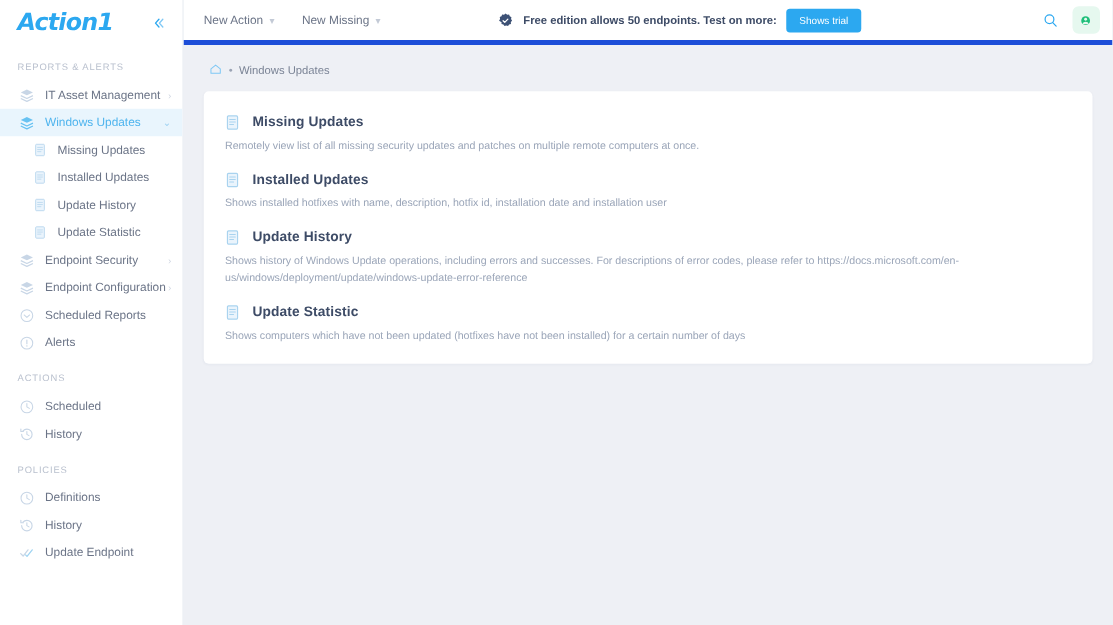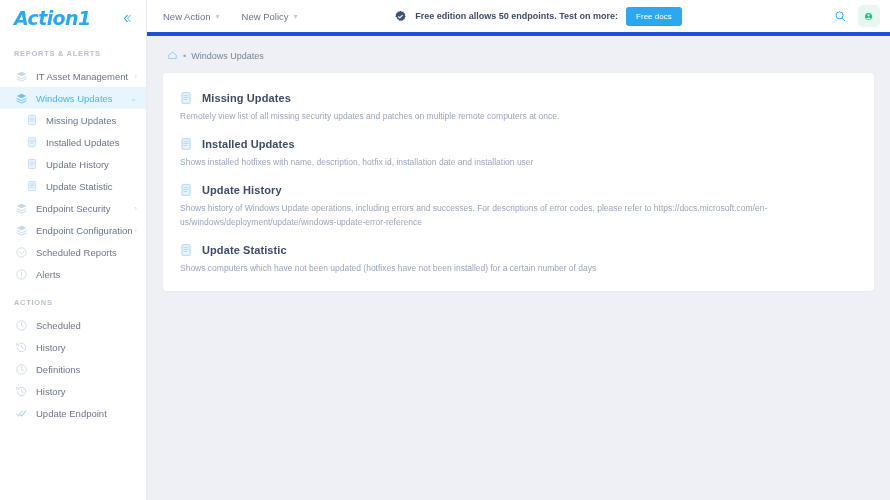--- a/index.html
+++ b/index.html
@@ -30,21 +30,21 @@
     color: #2ca8f0; letter-spacing: -0.6px;
     white-space: nowrap;
   }
   .collapse-btn {
     color: #2ca8f0; font-size: 12px; line-height: 1;
     cursor: pointer; padding: 2px 3px;
     display: flex; align-items: center;
   }
   .sb-section {
     font-size: 7.5px; letter-spacing: 0.7px; color: #b9c0ce;
-    padding: 13px 0 7px 14px; text-transform: uppercase; font-weight: 700;
+    padding: 13px 0 7px 14px; text-transform: uppercase; font-weight: 400;
   }
   .sb-item {
     display: flex; align-items: center;
     height: 22px; padding-left: 14px; padding-right: 9px;
     color: #6b7487; font-size: 9.5px; cursor: pointer;
     position: relative; white-space: nowrap;
   }
   .sb-item .ic {
     width: 14px; height: 14px; flex: 0 0 14px;
     display: flex; align-items: center; justify-content: center;
@@ -259,20 +259,21 @@
         <div class="sb-item">
           <span class="ic">
             <svg width="13" height="13" viewBox="0 0 20 20">
               <path d="M3.6 10a6.4 6.4 0 106.4-6.4 6.4 6.4 0 00-4.8 2.2" stroke="#c8d6e6" stroke-width="1.4" fill="none" stroke-linecap="round"></path>
               <path d="M2.6 3.4v3.1h3.1" stroke="#c8d6e6" stroke-width="1.4" fill="none" stroke-linecap="round" stroke-linejoin="round"></path>
               <path d="M10 6.6V10l2.6 1.6" stroke="#c8d6e6" stroke-width="1.3" fill="none" stroke-linecap="round" stroke-linejoin="round"></path>
             </svg>
           </span>
           <span class="lbl">History</span>
         </div>
+        <div class="sb-section">POLICIES</div>
         <div class="sb-item">
           <span class="ic">
             <svg width="13" height="13" viewBox="0 0 20 20">
               <circle cx="10" cy="10" r="7.2" fill="none" stroke="#c8d6e6" stroke-width="1.3"></circle>
               <path d="M10 5.8V10l3 1.9" stroke="#c8d6e6" stroke-width="1.3" fill="none" stroke-linecap="round" stroke-linejoin="round"></path>
             </svg>
           </span>
           <span class="lbl">Definitions</span>
         </div>
         <div class="sb-item">
@@ -298,31 +299,31 @@
   </aside>
 
   <div class="main">
 
     <div class="topbar">
       <div class="tb-menu">
         <span>New Action</span>
         <span class="chev">▾</span>
       </div>
       <div class="tb-menu">
-        <span>New Policy</span>
+        <span>New Missing</span>
         <span class="chev">▾</span>
       </div>
 
       <div class="banner">
         <svg width="13" height="13" viewBox="0 0 24 24">
           <path d="M12 1.5l2.3 1.7 2.8-.3 1 2.7 2.5 1.3-.6 2.8 1.6 2.3-1.9 2.1.2 2.8-2.8.7-1.5 2.4-2.7-.8-2.6.9-1.6-2.4-2.8-.6.1-2.8L2.3 12l1.5-2.4L3.3 6.8l2.6-1.2.9-2.7 2.8.4z" fill="#3d5175"></path>
           <path d="M8.3 12.2l2.4 2.4 4.6-4.8" stroke="#ffffff" stroke-width="1.9" fill="none" stroke-linecap="round" stroke-linejoin="round"></path>
         </svg>
         <span class="banner-text">Free edition allows 50 endpoints. Test on more:</span>
-        <button class="free-trial">Free docs</button>
+        <button class="free-trial">Shows trial</button>
       </div>
 
       <div class="tb-right">
         <div class="search-btn">
           <svg width="13" height="13" viewBox="0 0 20 20">
             <circle cx="8.6" cy="8.2" r="5.4" stroke="#2ca8f0" stroke-width="1.5" fill="none"></circle>
             <path d="M12.6 12.4l4.2 4.4" stroke="#2ca8f0" stroke-width="1.5" stroke-linecap="round"></path>
           </svg>
         </div>
         <div class="avatar">

